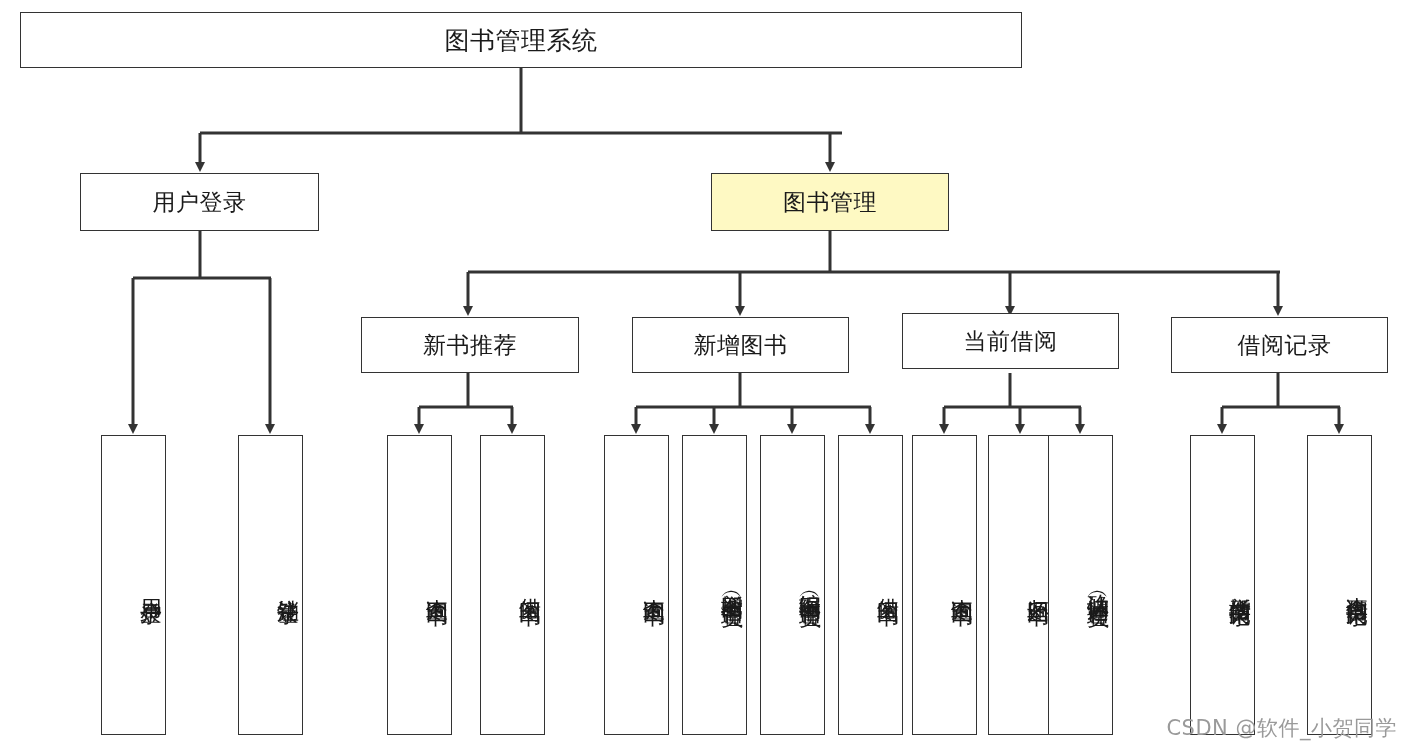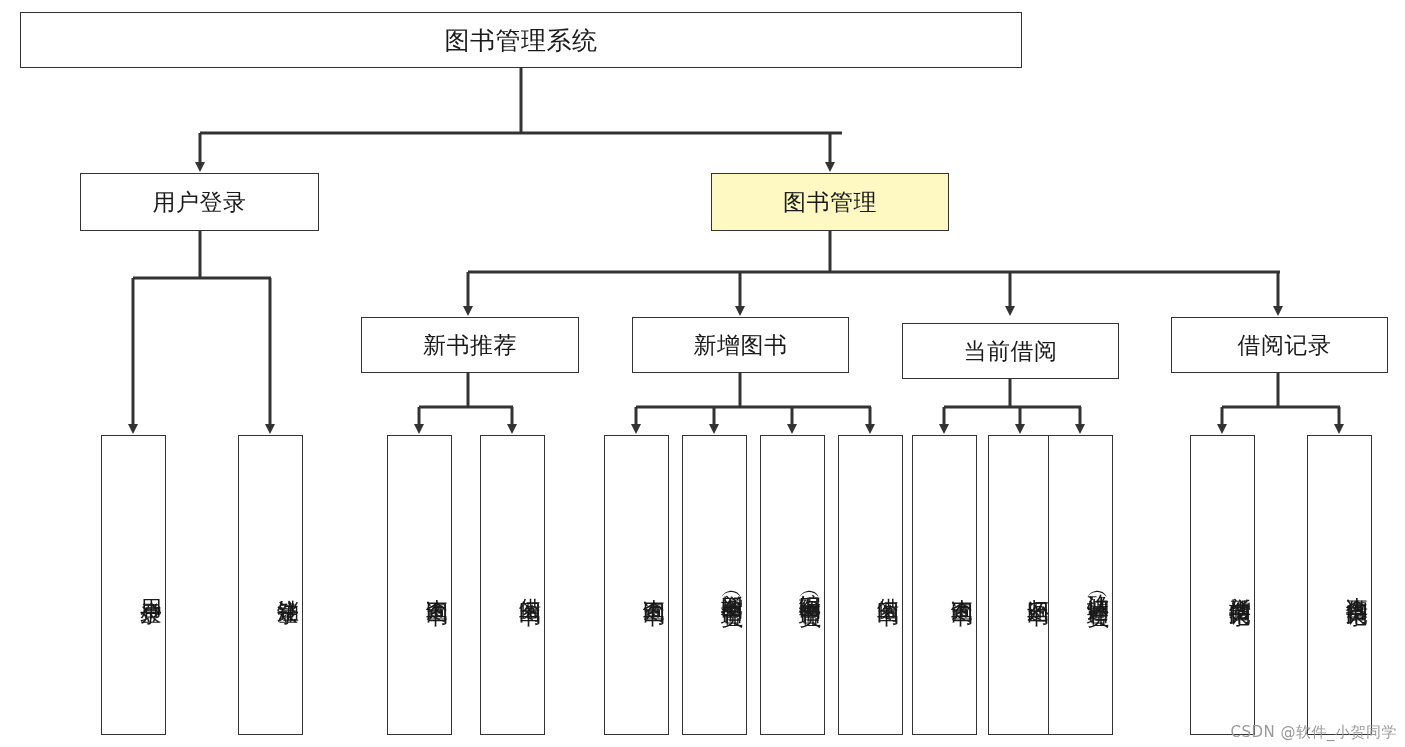--- a/index.html
+++ b/index.html
@@ -53,21 +53,21 @@
     writing-mode: vertical-rl;
     text-orientation: upright;
   }
   #root-node {
     font-size: 25px;
   }
   #watermark {
     position: absolute;
     right: 8px;
     bottom: 5px;
-    font-size: 15px;
+    font-size: 21px;
     color: #9a9a9a;
     white-space: nowrap;
     letter-spacing: 0.5px;
   }
 </style>
 </head>
 <body>
 
 <div id="canvas" style="background: rgb(255, 255, 255);">
 
@@ -132,21 +132,21 @@
   <div class="node horiz" style="left: 711px; top: 173px; width: 238px; height: 58px; border-color: rgb(51, 51, 51); background: #fef9c3; color: rgb(26, 26, 26);">
     <span>图书管理</span>
   </div>
 
   <div class="node horiz" style="left: 361px; top: 317px; width: 218px; height: 56px; border-color: rgb(51, 51, 51); background: rgb(255, 255, 255); color: rgb(26, 26, 26); text-align: center;">
     <span>新书推荐</span>
   </div>
   <div class="node horiz" style="left: 632px; top: 317px; width: 217px; height: 56px; border-color: rgb(51, 51, 51); background: rgb(255, 255, 255); color: rgb(26, 26, 26);">
     <span>新增图书</span>
   </div>
-  <div class="node horiz" style="left: 902px; top: 323px; width: 217px; height: 56px; border-color: rgb(51, 51, 51); background: rgb(255, 255, 255); color: rgb(26, 26, 26);">
+  <div class="node horiz" style="left: 902px; top: 313px; width: 217px; height: 56px; border-color: rgb(51, 51, 51); background: rgb(255, 255, 255); color: rgb(26, 26, 26);">
     <span>当前借阅</span>
   </div>
   <div class="node horiz" style="left: 1171px; top: 317px; width: 217px; height: 56px; border-color: rgb(51, 51, 51); background: rgb(255, 255, 255); color: rgb(26, 26, 26); padding-left: 10px;">
     <span>借阅记录</span>
   </div>
 
   <div class="node vert" style="left: 101px; top: 435px; width: 65px; height: 300px; border-color: rgb(51, 51, 51); background: rgb(255, 255, 255); color: rgb(26, 26, 26);">
     <span class="vlabel">用户登录</span>
   </div>
   <div class="node vert" style="left: 238px; top: 435px; width: 65px; height: 300px; border-color: rgb(51, 51, 51); background: rgb(255, 255, 255); color: rgb(26, 26, 26);">

